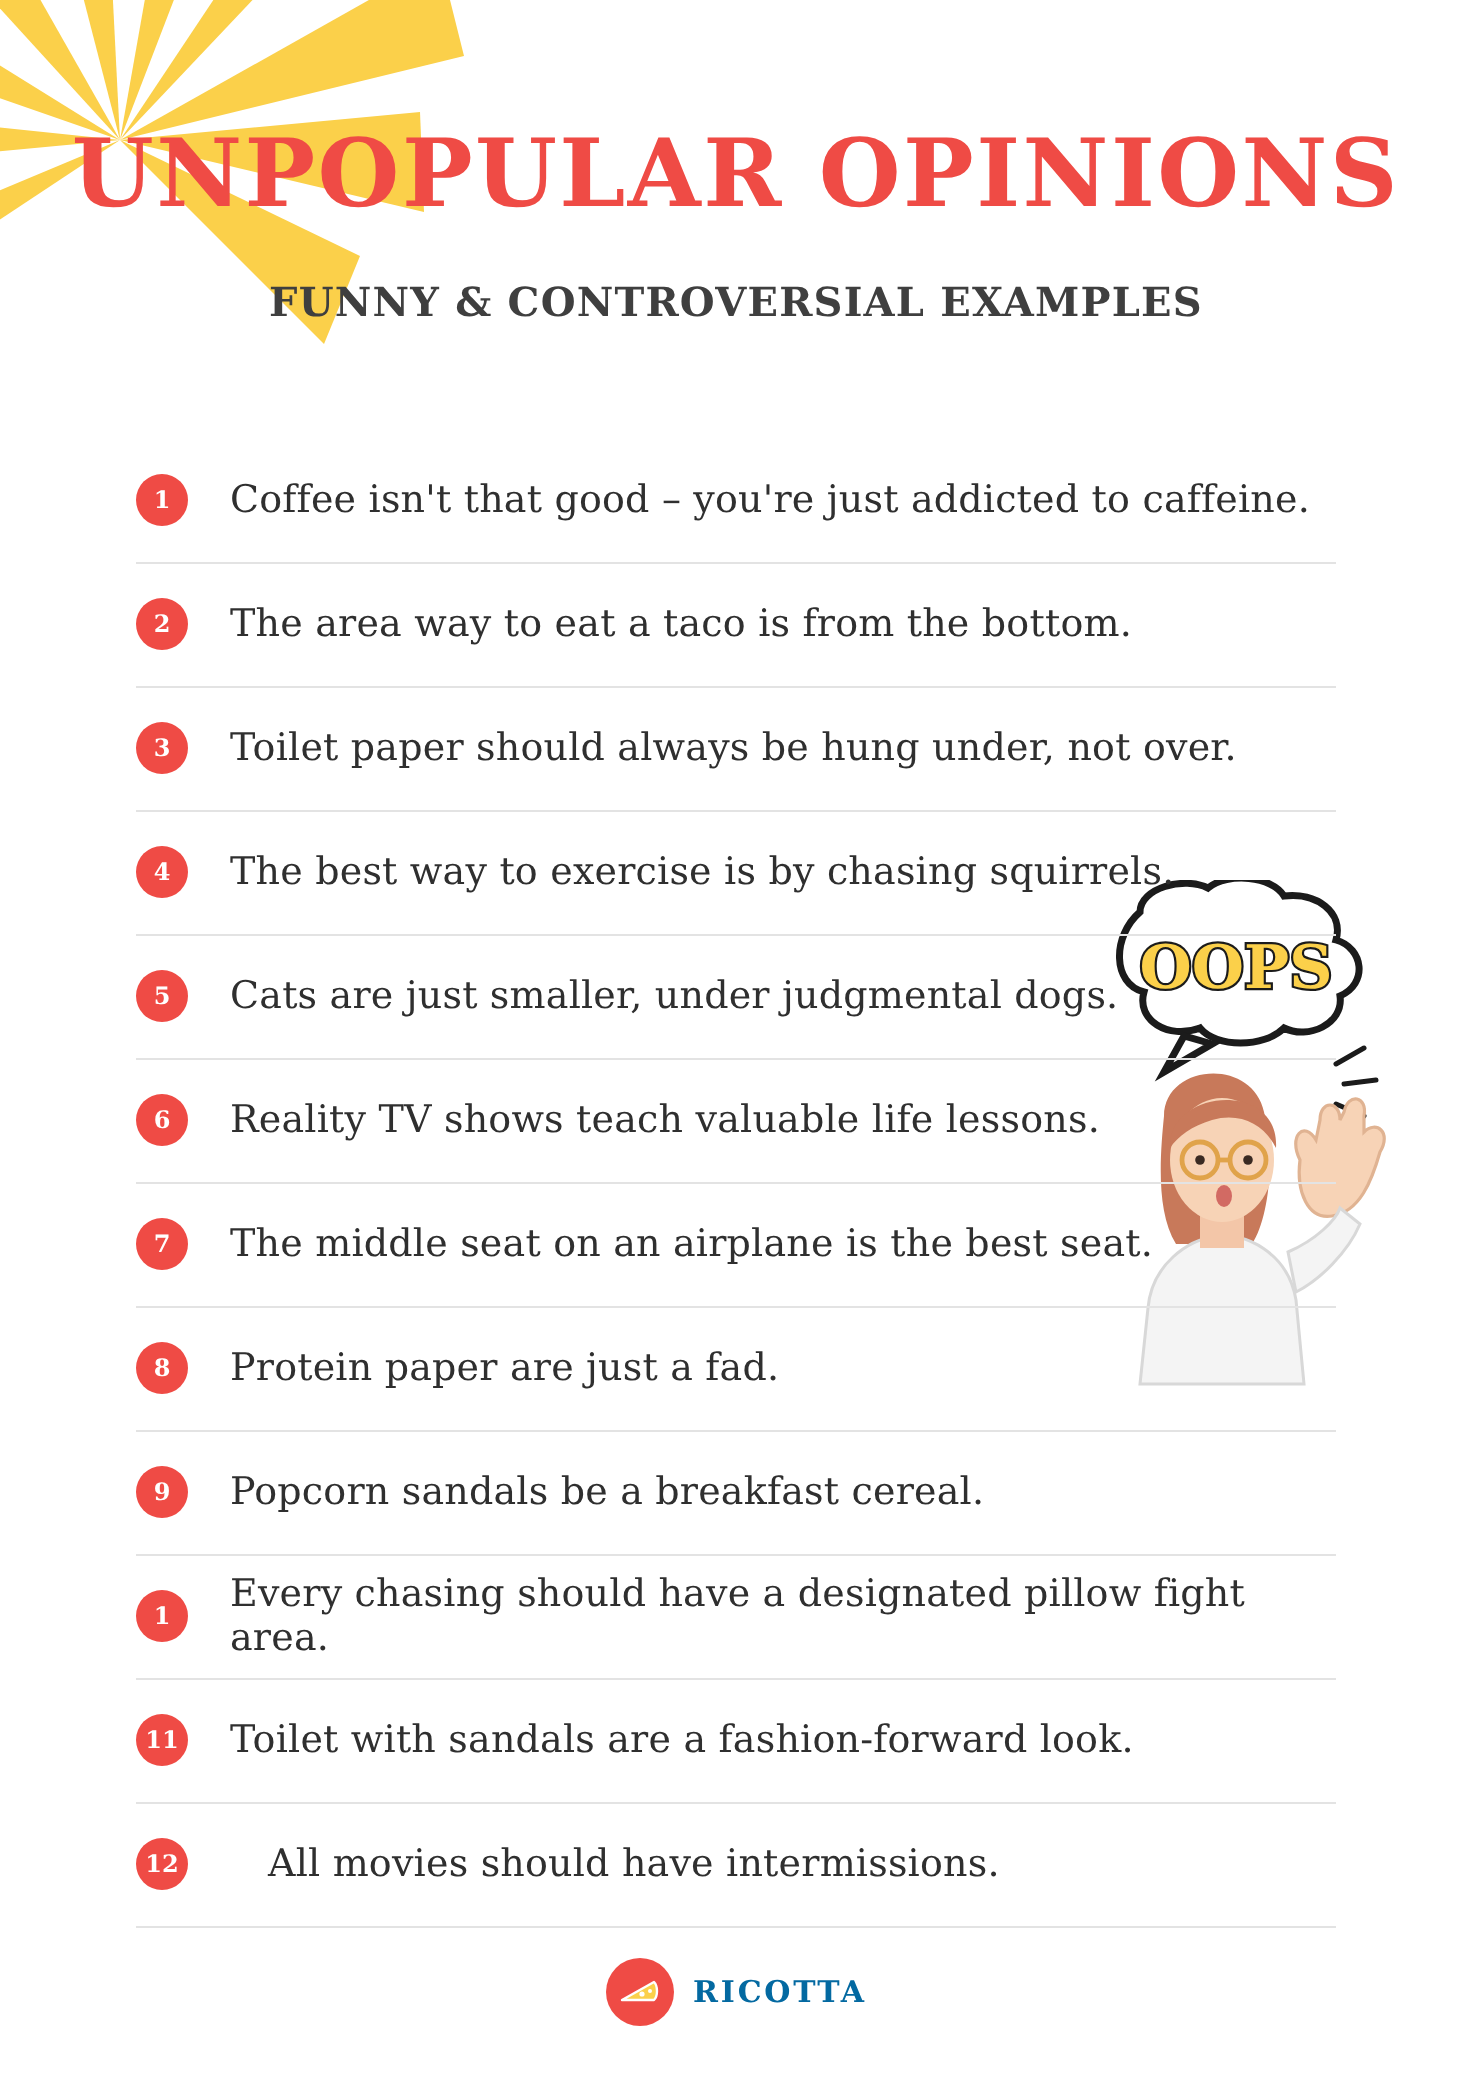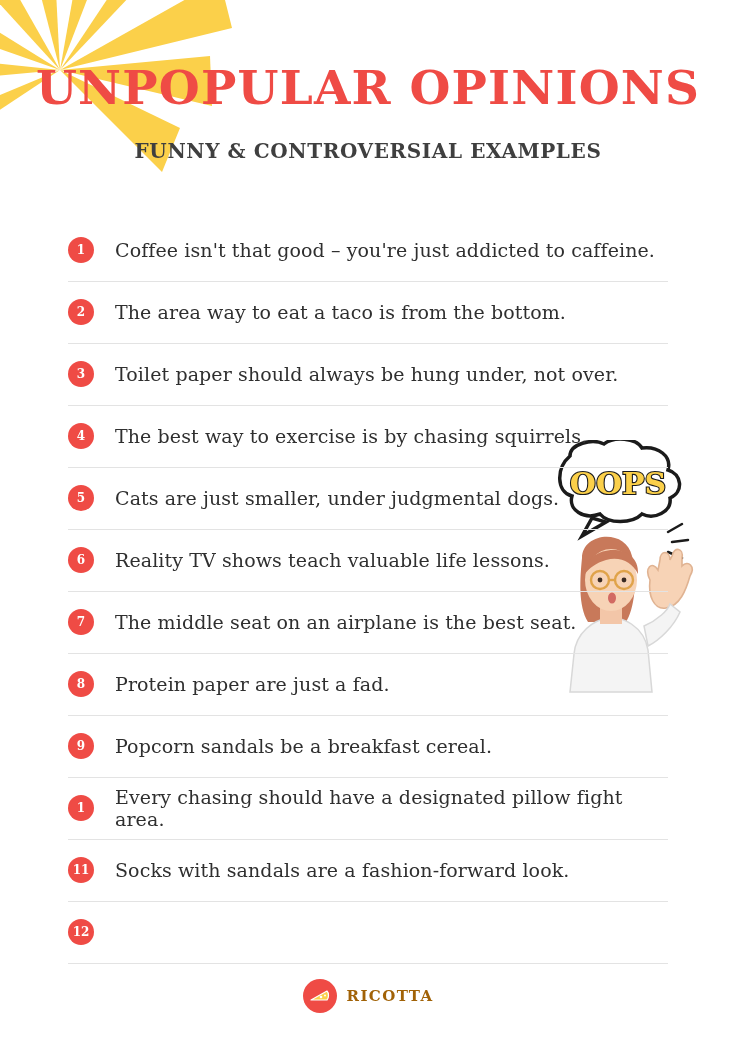--- a/index.html
+++ b/index.html
@@ -120,21 +120,21 @@
     background: #ef4b45;
     display: flex;
     align-items: center;
     justify-content: center;
   }
   .logo-text {
     font-family: "DejaVu Serif", serif;
     font-size: 15px;
     font-weight: bold;
     letter-spacing: 1.4px;
-    color: #a16207;
+    color: #0369a1;
   }
 </style>
 </head>
 <body>
 
 <svg class="sunburst" viewBox="0 0 420 420">
   <g fill="#fbd04a">
     <polygon points="210,210 370,120 382,168"></polygon>
     <polygon points="210,210 360,196 362,246"></polygon>
     <polygon points="210,210 330,268 312,312"></polygon>
@@ -246,25 +246,26 @@
     <div class="text">Popcorn sandals be a breakfast cereal.</div>
   </div>
 
   <div class="row">
     <div class="num">1</div>
     <div class="text">Every chasing should have a designated pillow fight area.</div>
   </div>
 
   <div class="row">
     <div class="num">11</div>
-    <div class="text">Socks with sandals are a fashion-forward look.</div>
+    <div class="text">Toilet with sandals are a fashion-forward look.</div>
   </div>
 
   <div class="row">
     <div class="num">12</div>
+    <div class="text">All movies should have intermissions.</div>
   </div>
 
 </div>
 
 <div class="footer">
   <div class="logo-mark">
     <svg width="20" height="16" viewBox="0 0 20 16">
       <path d="M1 12 L17 3 C19 5 19 10 17 12 Z" fill="#fbd04a" stroke="#ffffff" stroke-width="1.2" stroke-linejoin="round"></path>
       <circle cx="11" cy="9" r="1.3" fill="#ffffff"></circle>
       <circle cx="15" cy="7.5" r="1" fill="#ffffff"></circle>

